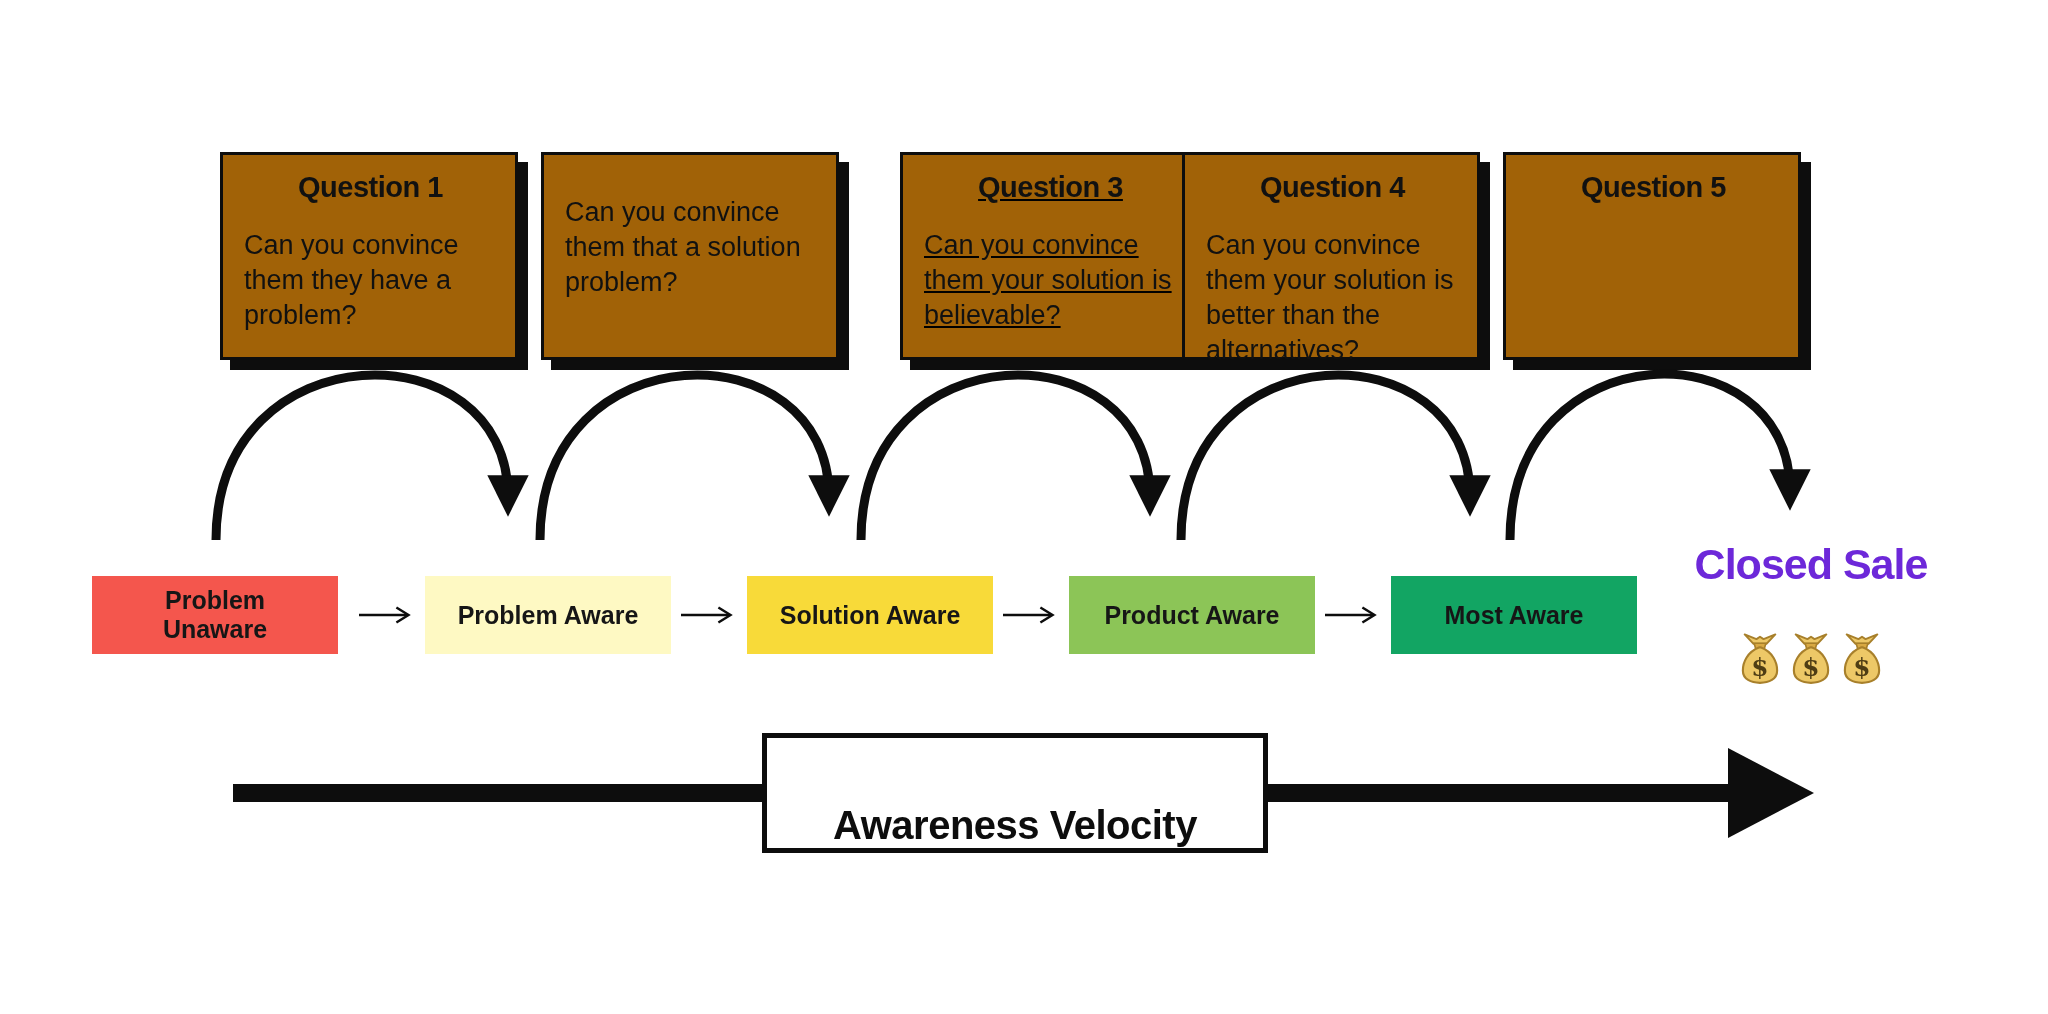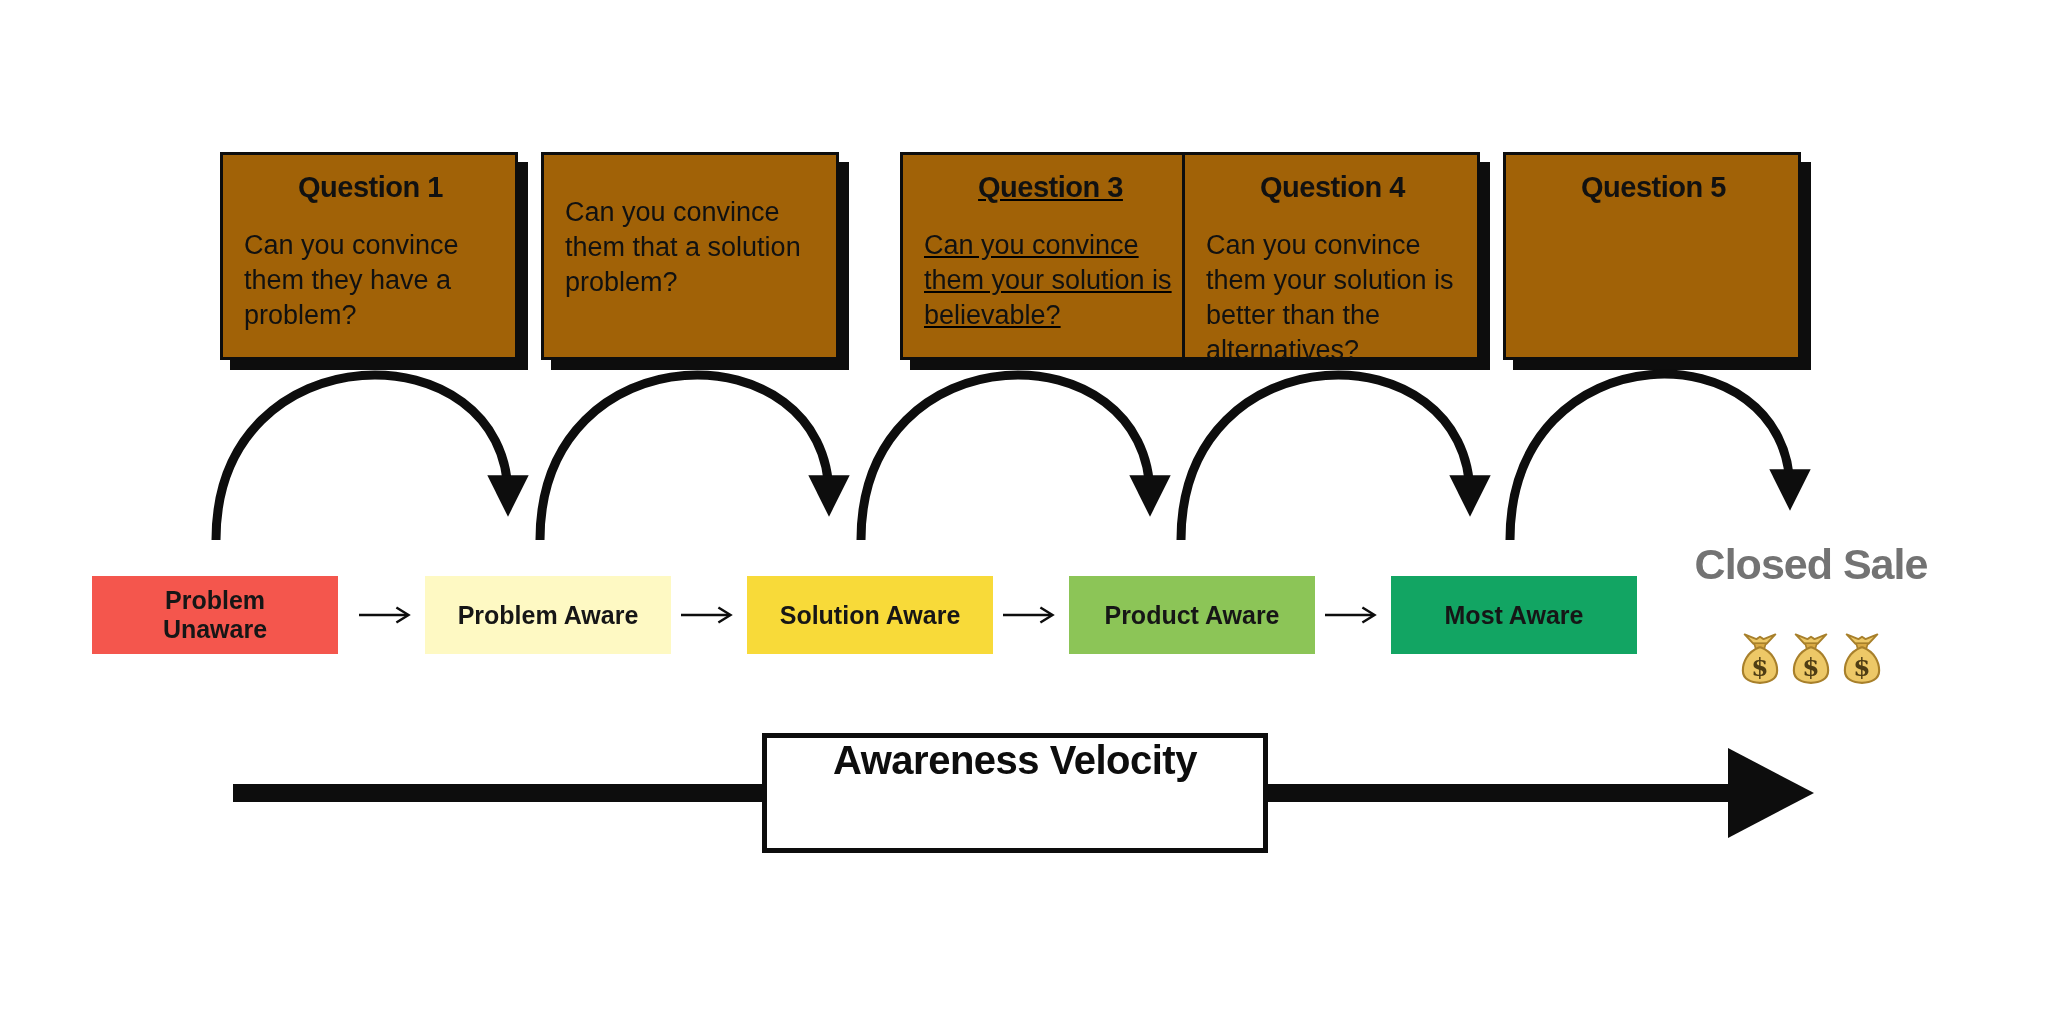--- a/index.html
+++ b/index.html
@@ -76,21 +76,21 @@
 
   
   #closed-sale-label {
     position: absolute;
     left: 1650px;
     top: 540px;
     width: 322px;
     text-align: center;
     font-weight: bold;
     font-size: 43px;
-    color: #737373;
+    color: #6d28d9;
     letter-spacing: -1px;
   }
   #money-bags {
     position: absolute;
     left: 1650px;
     top: 632px;
     width: 322px;
     display: flex;
     justify-content: center;
     gap: 7px;
@@ -100,21 +100,21 @@
   
   #velocity-box {
     position: absolute;
     left: 762px;
     top: 733px;
     width: 506px;
     height: 120px;
     background: #ffffff;
     border: 5px solid #0d0d0d;
     display: flex;
-    align-items: flex-start;
+    align-items: flex-end;
     justify-content: center;
     font-weight: bold;
     font-size: 40px;
     color: #0d0d0d;
     letter-spacing: -0.5px;
     z-index: 3;
   }
 </style>
 </head>
 <body>

